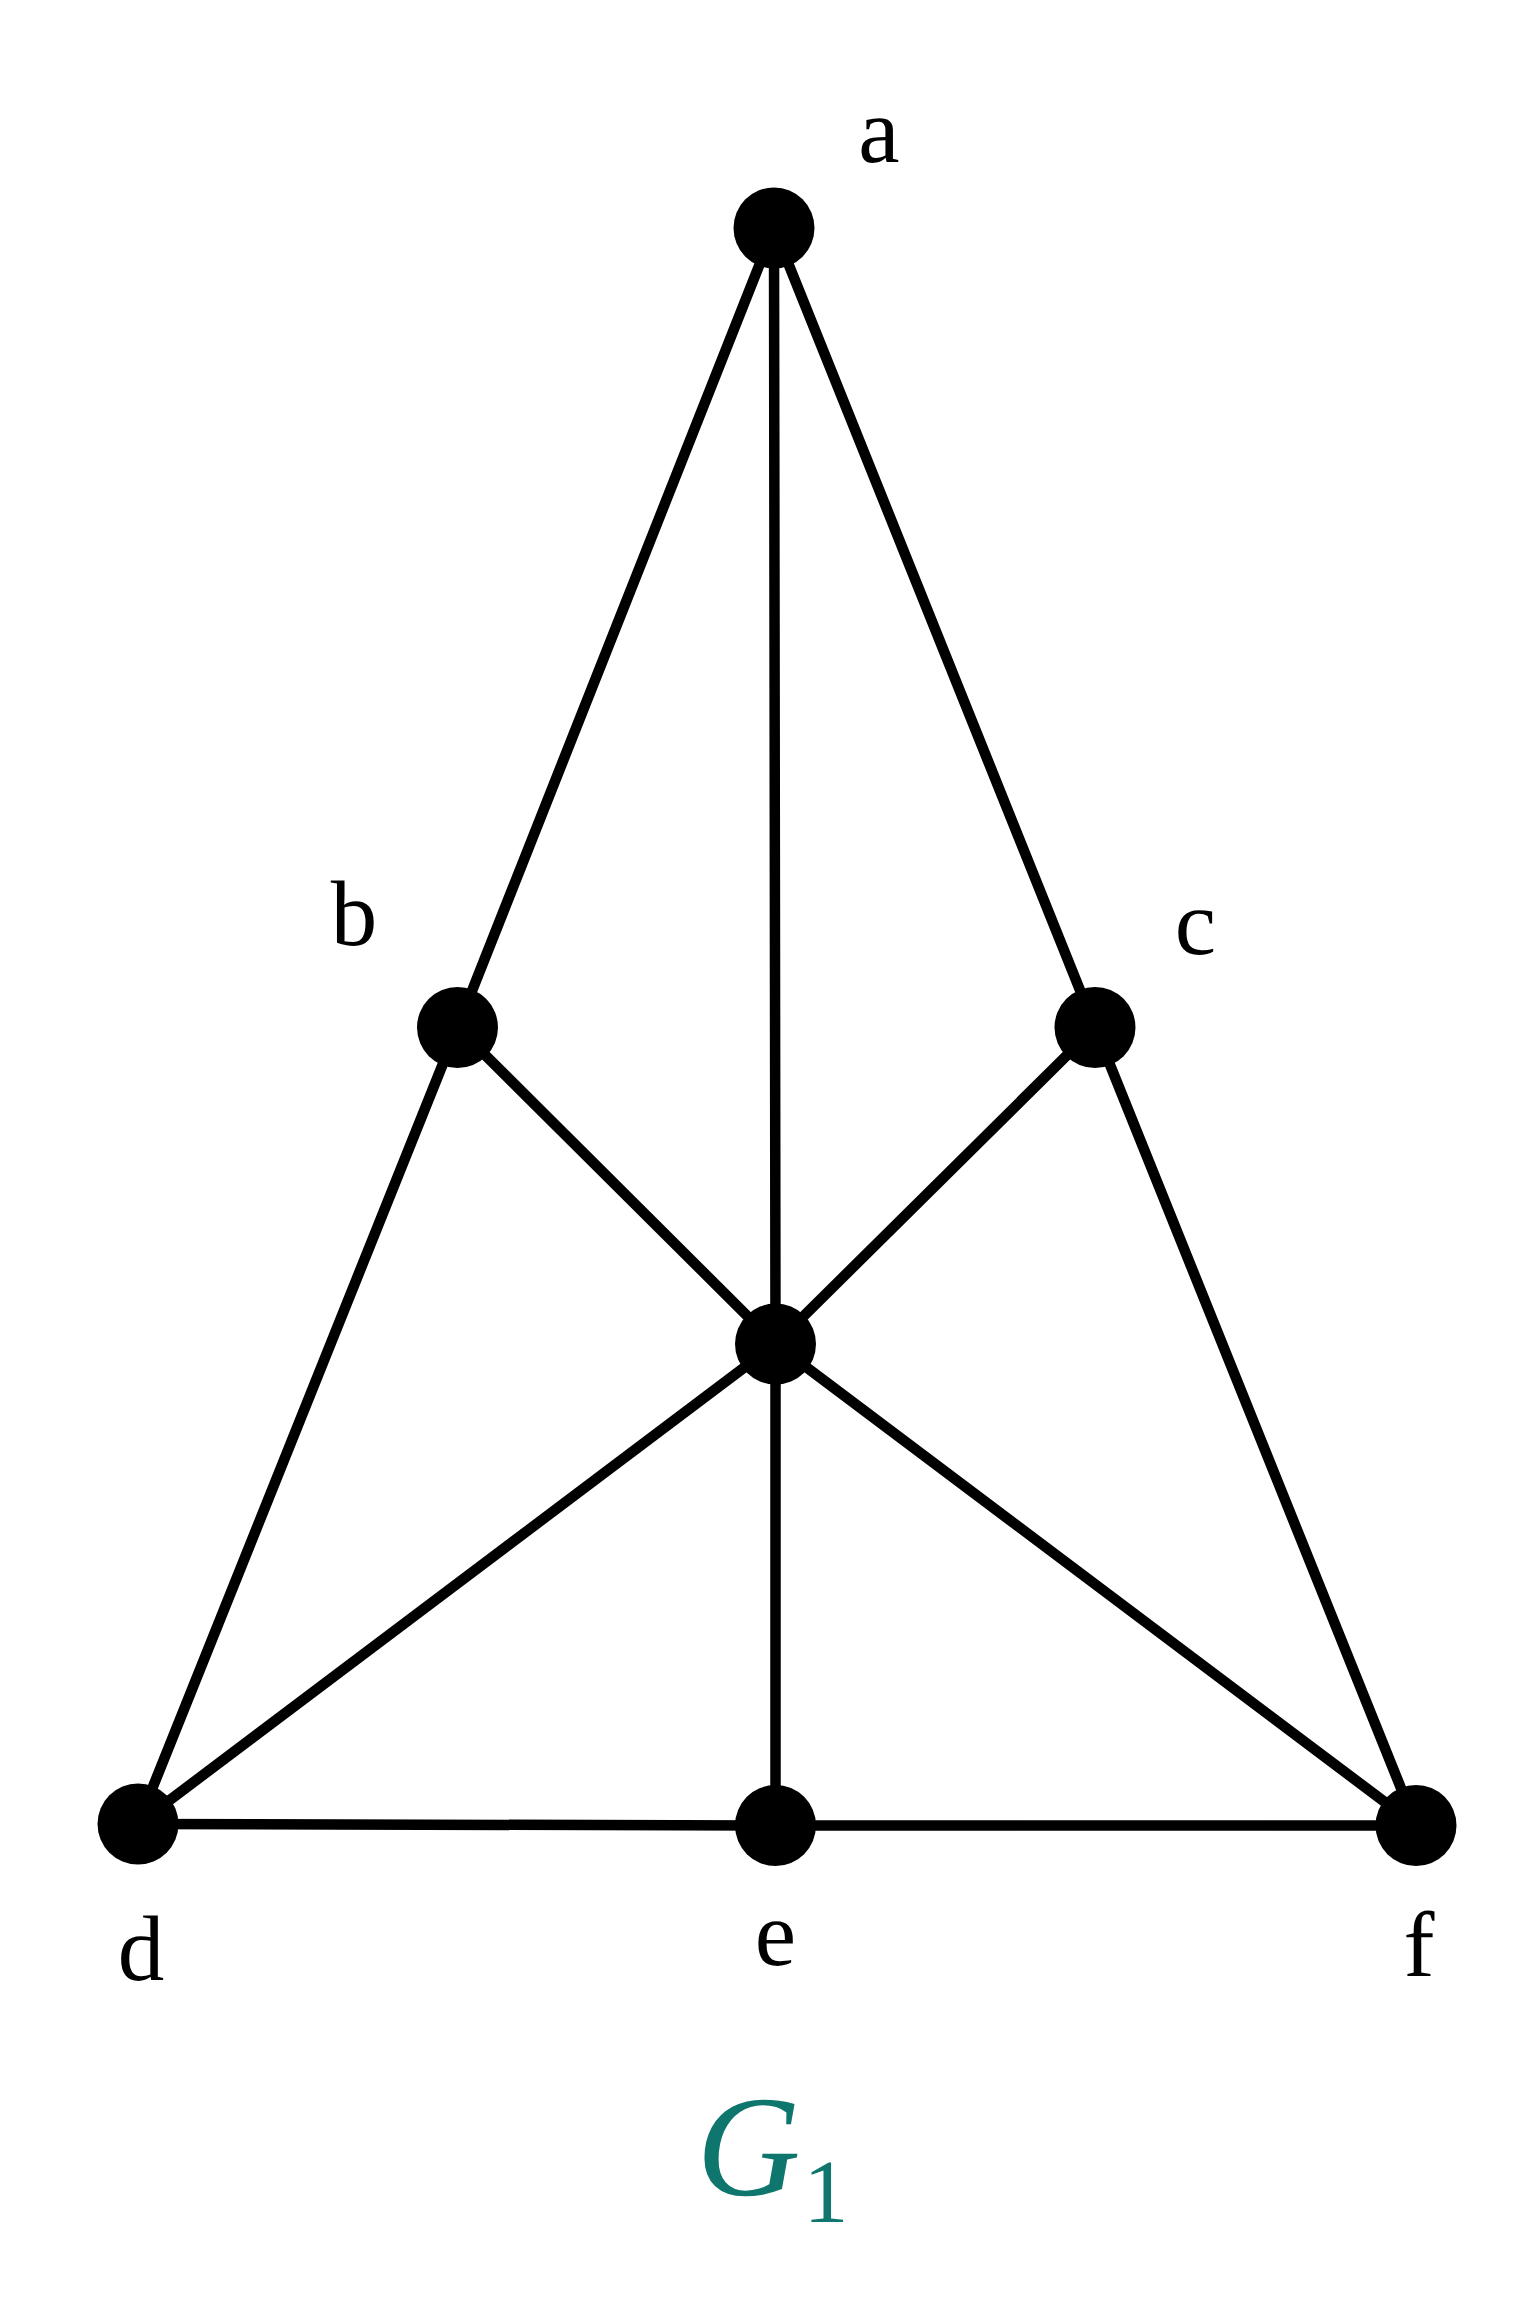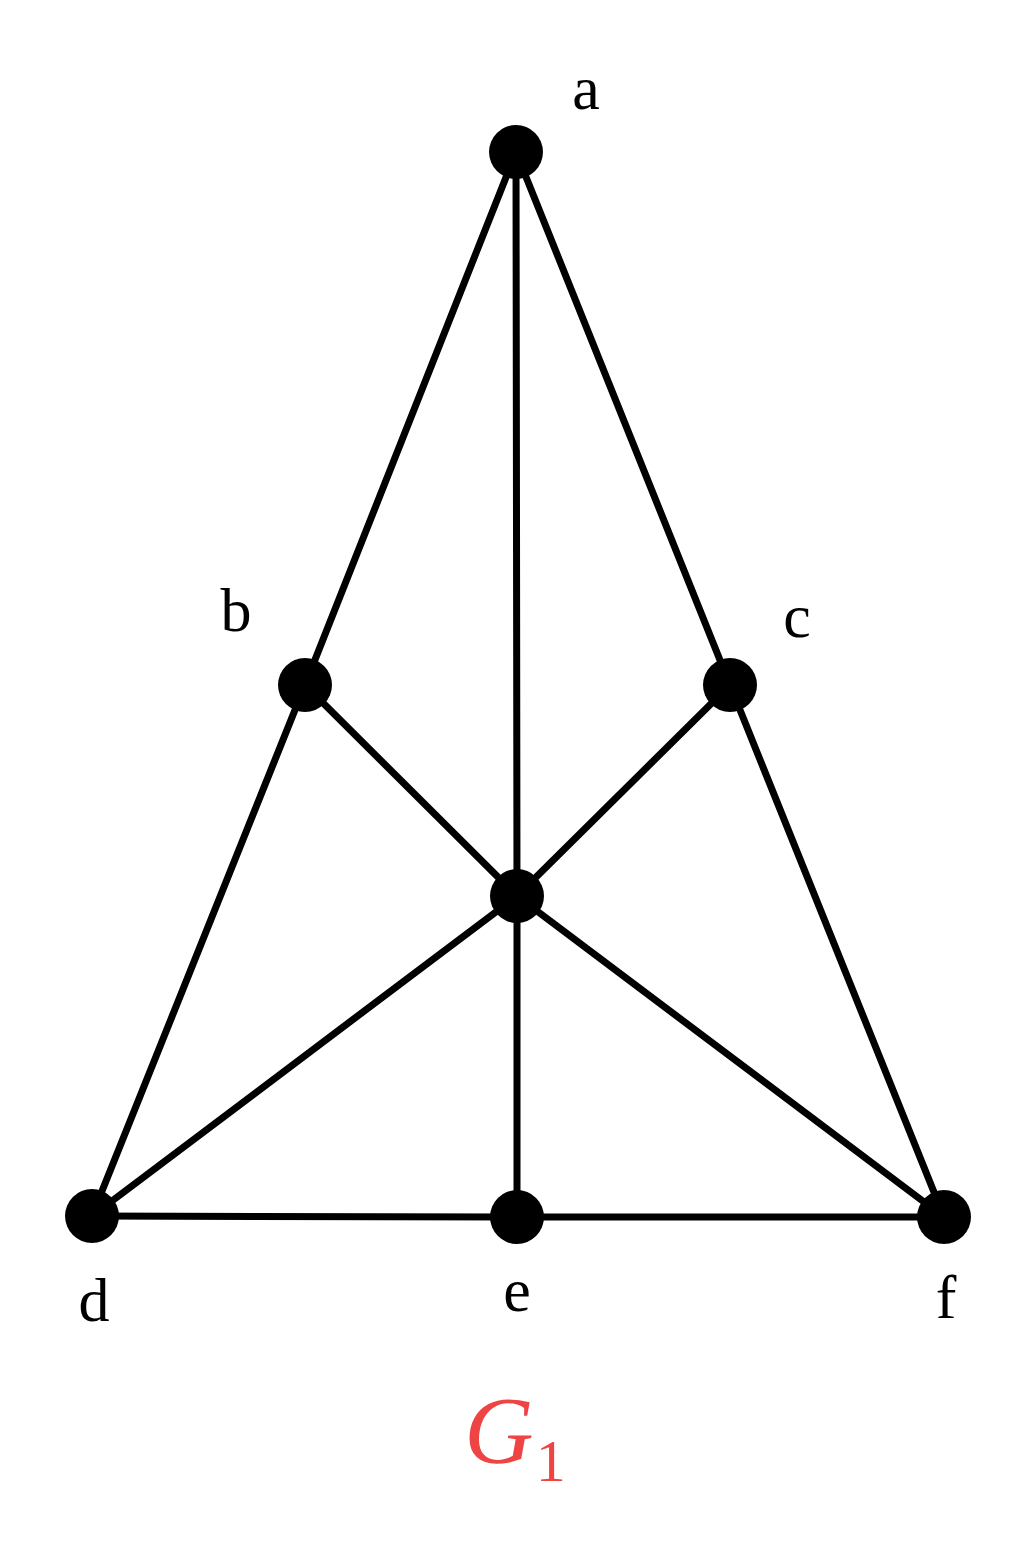--- a/index.html
+++ b/index.html
@@ -52,21 +52,21 @@
   }
   #figure-caption {
     position: absolute;
     left: 515px;
     top: 1437px;
     transform: translate(-50%, -50%);
     font-family: "Liberation Serif", "DejaVu Serif", serif;
     font-style: italic;
     font-size: 96px;
     line-height: 1;
-    color: #ef4444;
+    color: #0f766e;
     white-space: nowrap;
     user-select: none;
   }
   #figure-caption .caption-sub {
     font-style: normal;
     font-size: 60px;
     vertical-align: -0.30em;
     margin-left: 2px;
   }
 </style>

